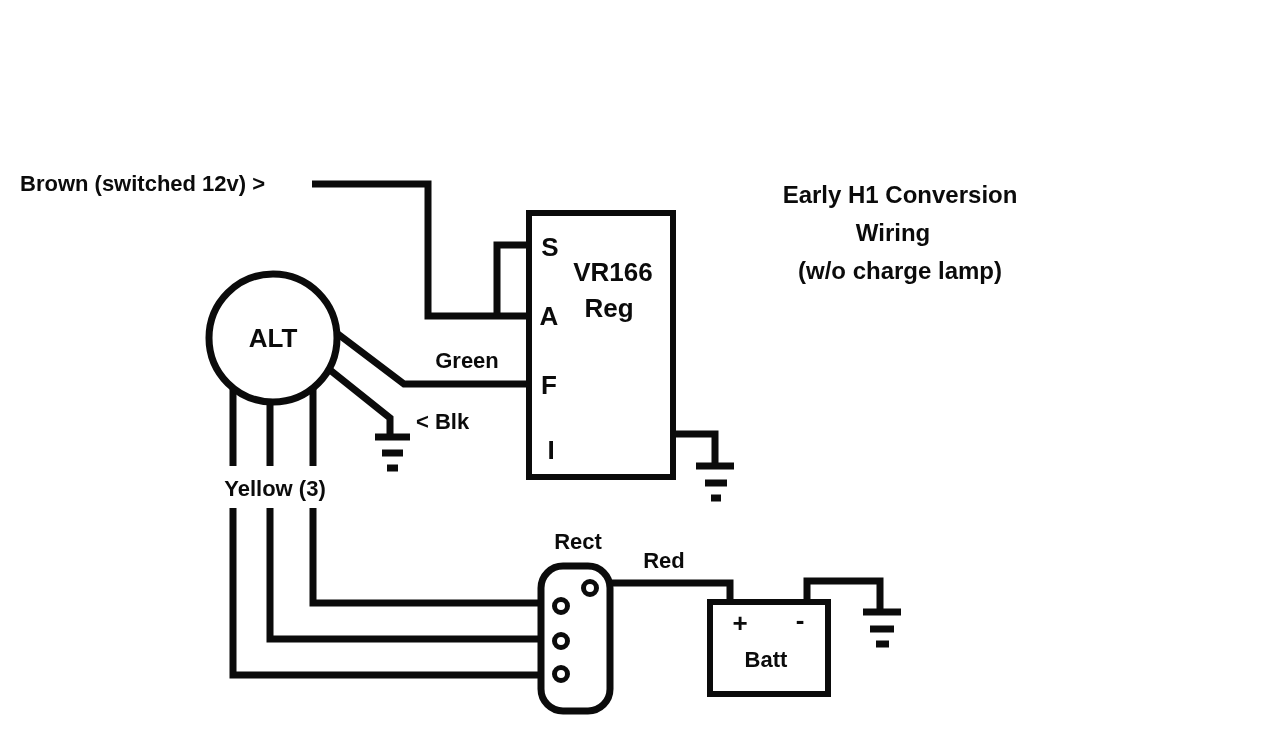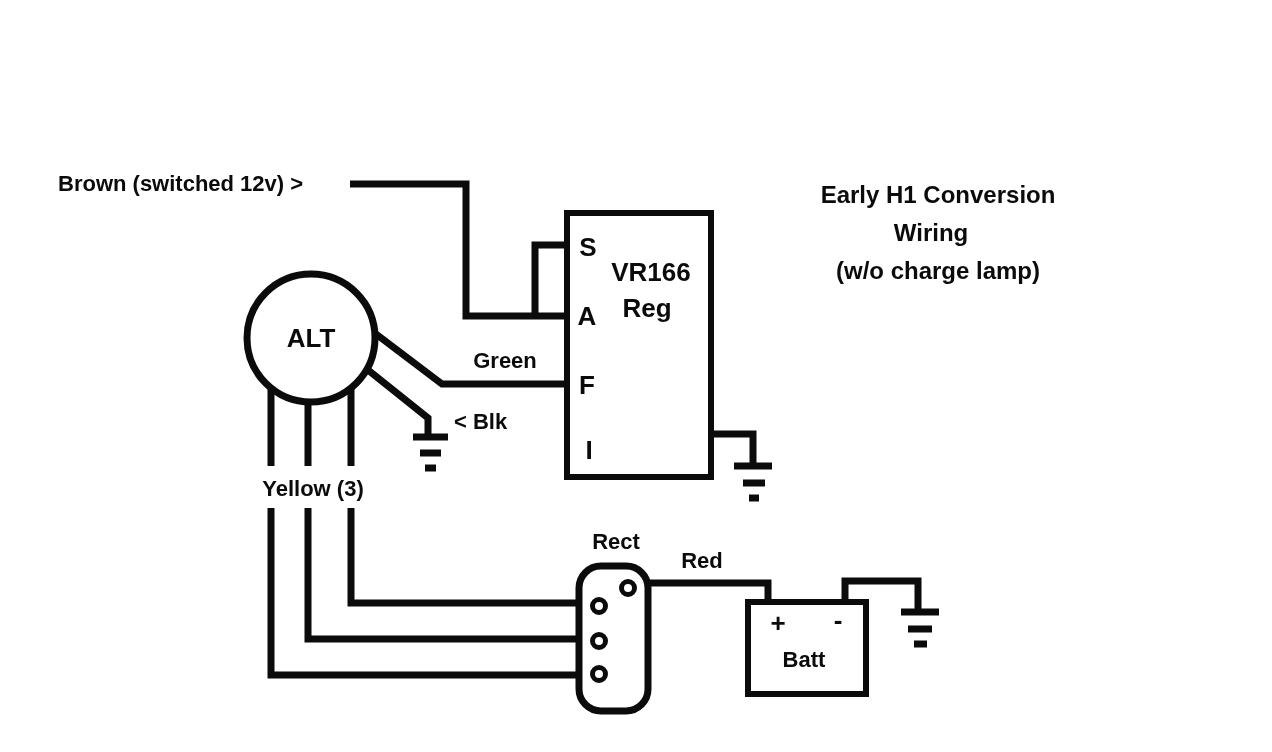--- a/index.html
+++ b/index.html
@@ -6,21 +6,20 @@
     margin: 0;
     padding: 0;
     background: #ffffff;
   }
   #stage {
     position: relative;
     width: 1160px;
     height: 752px;
     background: #ffffff;
     overflow: hidden;
-    margin-left: 38px;
   }
   svg text {
     font-family: "Liberation Sans", sans-serif;
     font-weight: bold;
     fill: #0b0b0b;
   }
   .t22 { font-size: 22px; }
   .t24 { font-size: 24px; }
   .t26 { font-size: 26px; }
   .wire {

